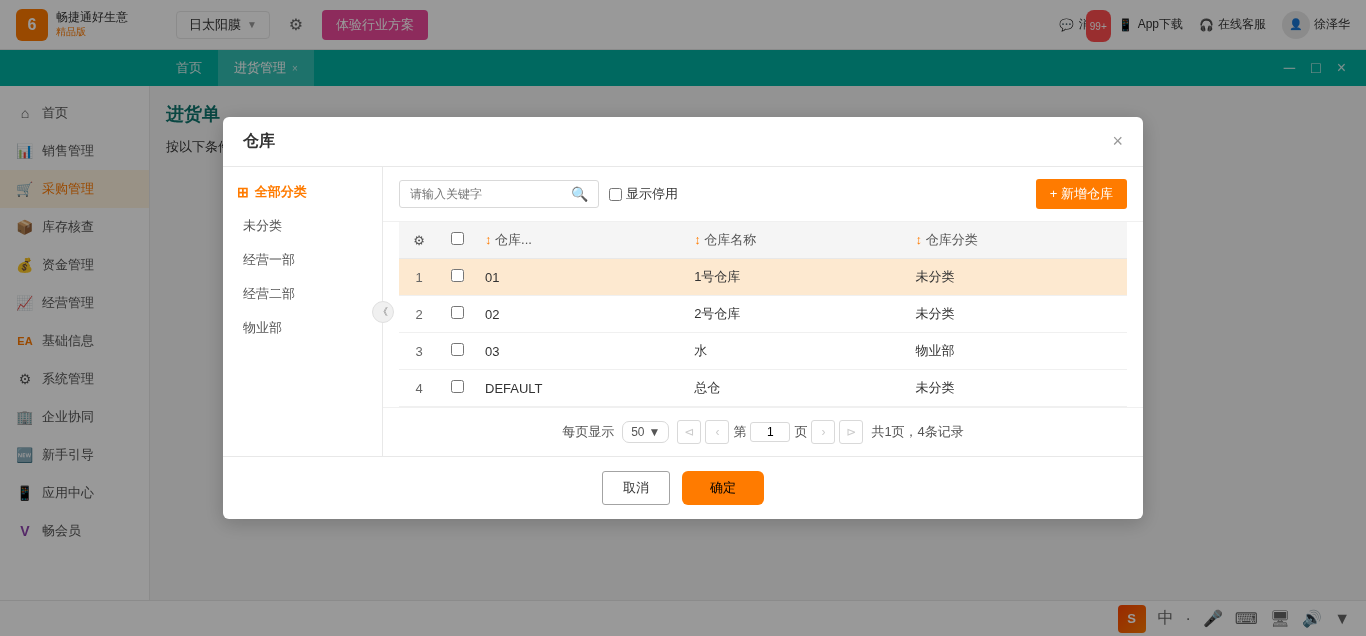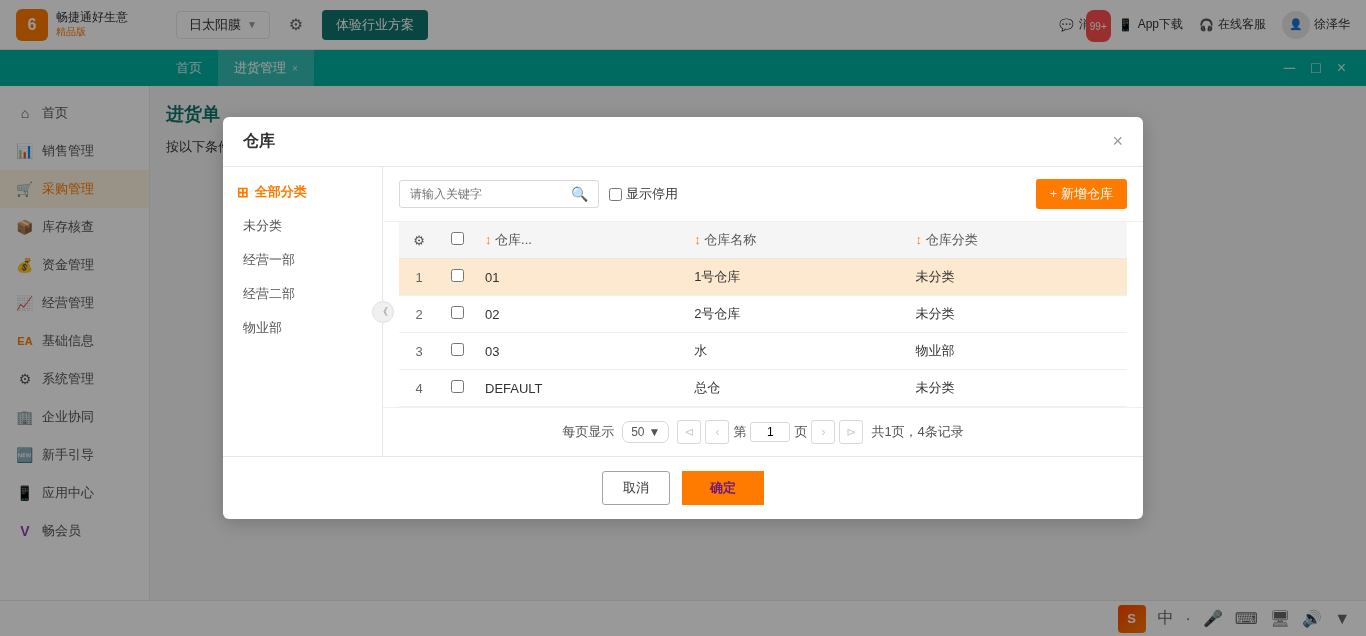--- a/index.html
+++ b/index.html
@@ -44,21 +44,21 @@
     .store-selector .arrow { color: #999; font-size: 10px; }
     .gear-btn {
       width: 32px; height: 32px;
       display: flex; align-items: center; justify-content: center;
       margin-left: 10px;
       cursor: pointer;
       color: #666;
       font-size: 16px;
     }
     .experience-btn {
-      background: #0f766e;
+      background: #ec4899;
       color: #fff;
       border: none;
       border-radius: 4px;
       padding: 6px 14px;
       cursor: pointer;
       font-size: 13px;
       margin-left: 10px;
     }
     .header-right {
       margin-left: auto;
@@ -381,26 +381,25 @@
       border: 1px solid #a3a3a3;
       border-radius: 3px;
       background: #fff;
       cursor: pointer;
       font-size: 13px;
       color: #333;
     }
     .btn-confirm {
       padding: 7px 28px;
       border: none;
-      border-radius: 0;
+      border-radius: 6px;
       background: #ff7b00;
-      color: #701a75;
-      cursor: pointer;
-      font-size: 13px;
-      font-weight: bold;
+      color: #000000;
+      cursor: pointer;
+      font-size: 13px;
     }
 
     
     .bottom-bar {
       position: fixed;
       bottom: 0; left: 0; right: 0;
       height: 36px;
       background: #fff;
       border-top: 1px solid #e8e8e8;
       display: flex;

